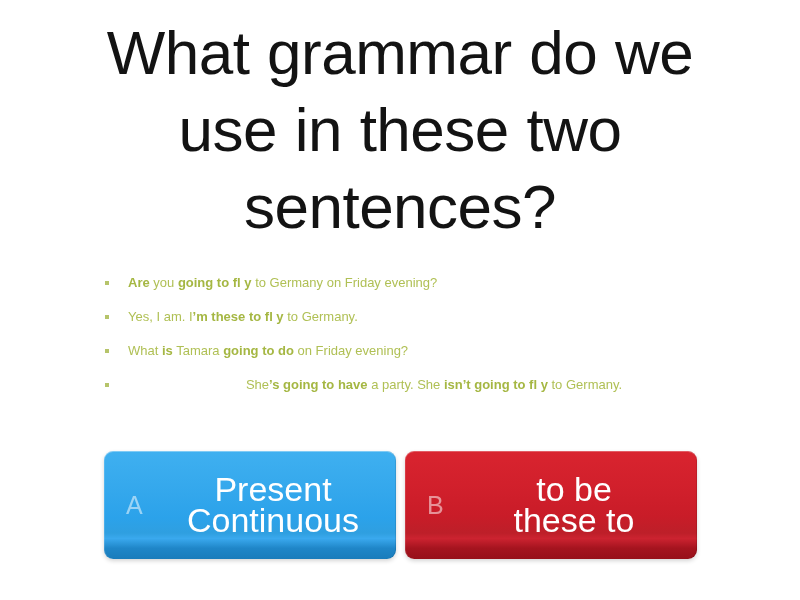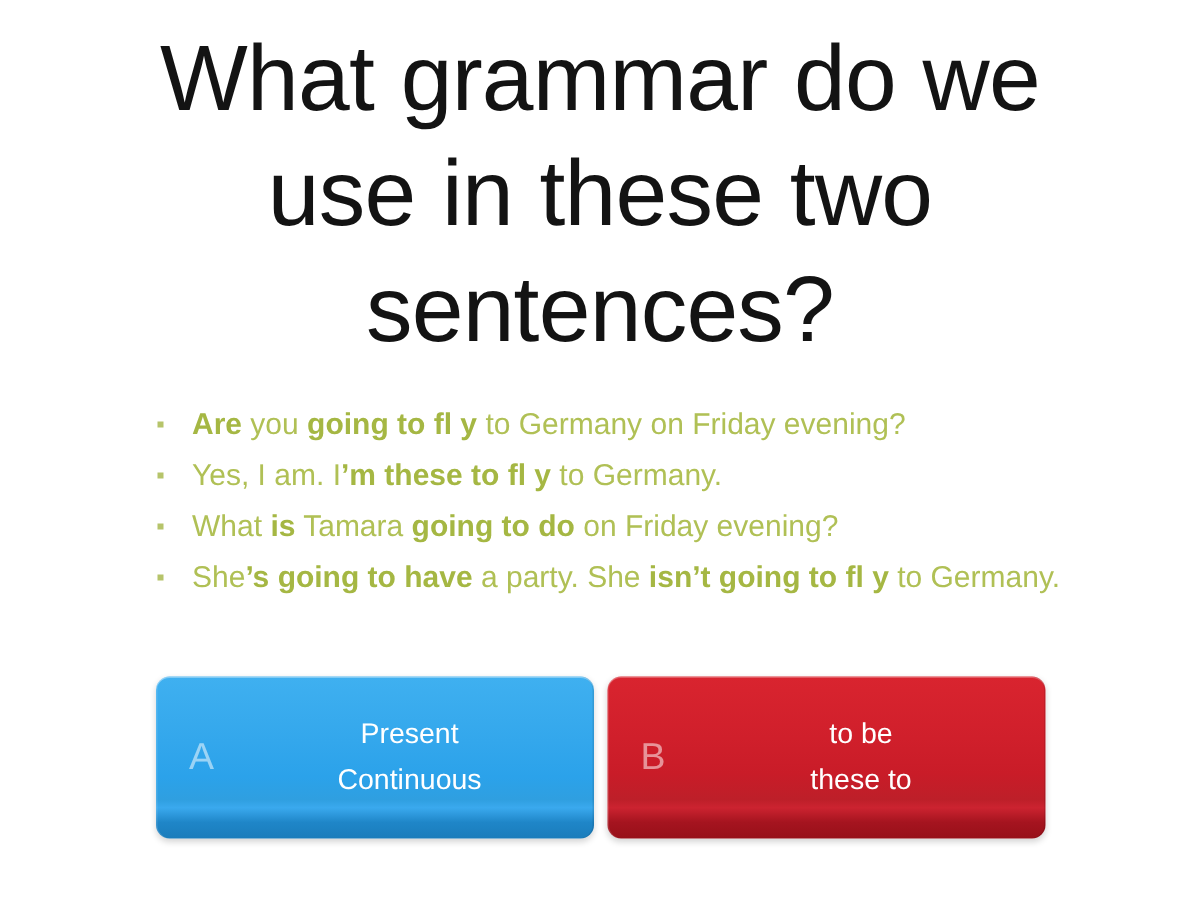--- a/index.html
+++ b/index.html
@@ -49,28 +49,29 @@
     top: 272px;
     width: 640px;
     list-style: none;
     margin: 0;
     padding: 0;
   }
   .sentence-item {
     position: relative;
     padding-left: 28px;
     margin: 0 0 12px 0;
-    font-size: 20px;
+    font-size: 13px;
     line-height: 22px;
     color: #b0c055;
     font-family: "Liberation Sans", sans-serif;
     white-space: nowrap;
   }
   .sentence-item:last-child {
     margin-bottom: 16px;
+    text-align: center;
   }
   .sentence-item .bullet-dot {
     position: absolute;
     left: 5px;
     top: 9px;
     width: 4px;
     height: 4px;
     background: #b6c46a;
     display: block;
   }
@@ -150,21 +151,21 @@
     color: rgba(255,255,255,0.52);
     pointer-events: none;
   }
 
   .answer-text {
     position: absolute;
     left: 58px;
     right: 12px;
     top: 50%;
     transform: translateY(-50%);
-    font-size: 19px;
+    font-size: 34px;
     line-height: 31px;
     font-weight: 400;
     color: #ffffff;
     pointer-events: none;
     white-space: pre-line;
   }
 </style>
 </head>
 <body>
 

